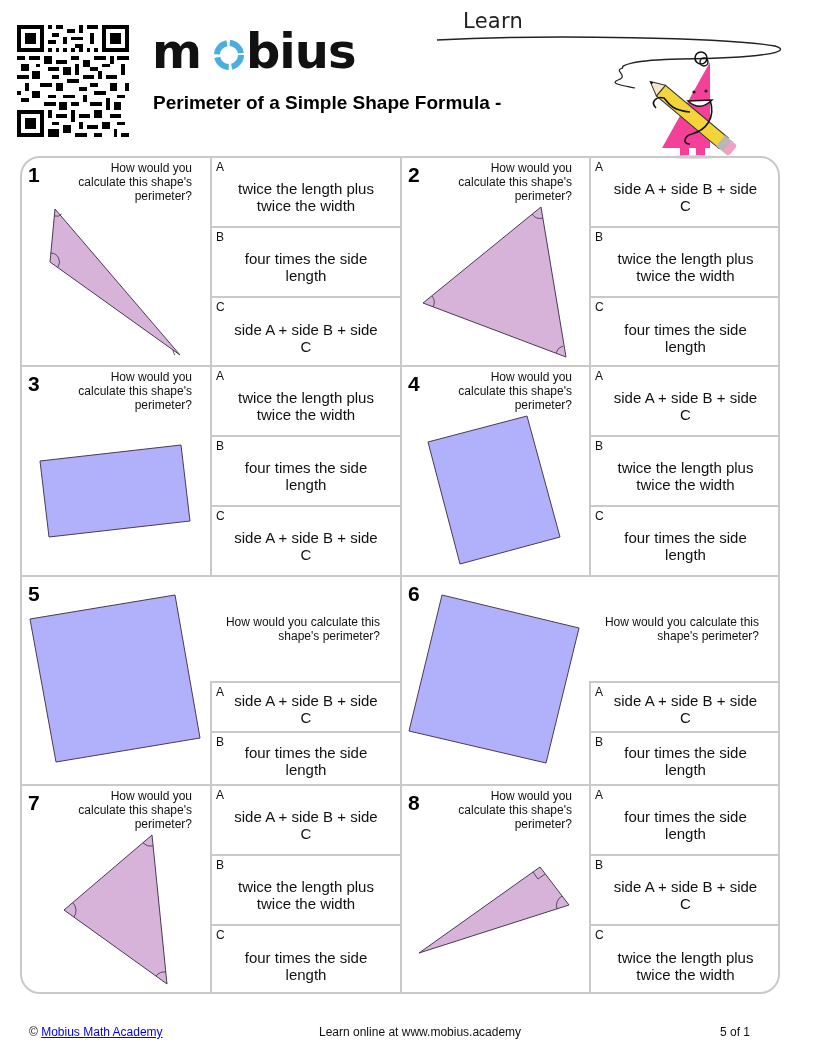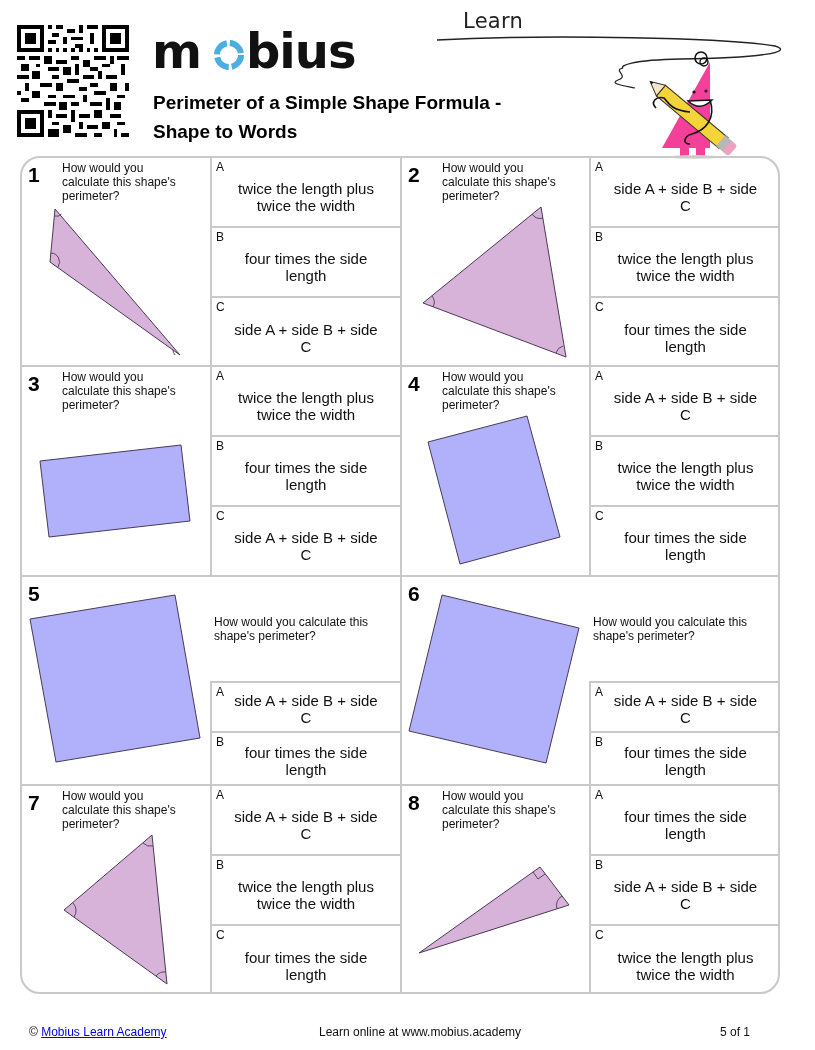--- a/index.html
+++ b/index.html
@@ -8,21 +8,21 @@
 
   .qr { position: absolute; left: 17px; top: 25px; width: 112px; height: 112px; }
   .logo { position: absolute; left: 152px; top: 22px; height: 52px; }
   .title { position: absolute; left: 153px; top: 88px; font-size: 19px; font-weight: bold; line-height: 29px; color: #000; }
   .name-label { position: absolute; left: 463px; top: 9px; font-size: 21px; font-family: "DejaVu Sans", sans-serif; font-weight: normal; color: #222; letter-spacing: 0.3px; }
   .name-line { position: absolute; left: 430px; top: 30px; width: 370px; height: 130px; }
 
   .grid { position: absolute; left: 20px; top: 156px; width: 760px; height: 838px; border: 2px solid #c9c9c9; border-radius: 20px; overflow: hidden; }
   .cell { position: absolute; border-right: 2px solid #c9c9c9; border-bottom: 2px solid #c9c9c9; }
   .num { position: absolute; left: 6px; top: 5px; font-size: 21px; font-weight: bold; }
-  .q-text { position: absolute; font-size: 12px; text-align: left; line-height: 14px; color: #111; }
+  .q-text { position: absolute; font-size: 12px; text-align: right; line-height: 14px; color: #111; }
   .ans { position: absolute; border-bottom: 2px solid #c9c9c9; border-left: 2px solid #c9c9c9; }
   .ans-letter { position: absolute; left: 4px; top: 2px; font-size: 12px; color: #111; }
   .ans-text { position: absolute; left: 0; right: 0; top: 0; bottom: 0; display: flex; align-items: center; justify-content: center; text-align: center; font-size: 15px; line-height: 17px; padding: 10px 16px 0 16px; color: #111; }
   .shape-svg { position: absolute; left: 0; top: 0; width: 815px; height: 1050px; pointer-events: none; }
 
   .footer { position: absolute; top: 1025px; font-size: 12px; color: #111; }
   .footer a { color: #1a0dab; text-decoration: underline; color: #0000ee; }
 </style>
 </head>
 <body>
@@ -43,21 +43,20 @@
     <text x="0" y="46" font-family="'DejaVu Sans', sans-serif" font-weight="bold" font-size="48" fill="#111" letter-spacing="-1">m</text>
     <g transform="translate(64,19)">
       <circle cx="13" cy="14" r="12" fill="none" stroke="#4aaee0" stroke-width="6" stroke-dasharray="16 3"></circle>
     </g>
     <text x="94" y="46" font-family="'DejaVu Sans', sans-serif" font-weight="bold" font-size="48" fill="#111" letter-spacing="-1">bius</text>
   </svg>
 </div>
 
 <div class="title">
   <div>Perimeter of a Simple Shape Formula -</div>
-  <div>Shape to Words</div>
 </div>
 
 <div class="name-label">Learn</div>
 
 <svg class="name-line" viewBox="0 0 370 130">
   <path d="M7 10 C 120 4, 300 8, 345 16 C 365 22, 330 28, 250 29 C 200 30, 190 36, 193 38" fill="none" stroke="#222" stroke-width="1.4"></path>
   <path d="M193 38 C 182 40, 200 46, 188 50 C 178 54, 196 56, 205 58" fill="none" stroke="#222" stroke-width="1.2"></path>
 </svg>
 
 <svg style="position:absolute;left:610px;top:40px;width:140px;height:120px;" viewBox="0 0 140 120">
@@ -254,16 +253,16 @@
     <g>
       <polygon points="540,867 569,905 419,953" fill="#d7b3da"></polygon>
       <path d="M533 872 L 538 879 L 545 874" fill="none" stroke-width="0.9"></path>
       <path d="M562 896 A 11 11 0 0 0 557 909" fill="none" stroke-width="0.9"></path>
     </g>
   </g>
 </svg>
 
 <div class="footer" style="left:29px;">
   <span>©</span>
-  <a>Mobius Learn Academy</a>
+  <a>Mobius Math Academy</a>
 </div>
 <div class="footer" style="left:319px;">Learn online at www.mobius.academy</div>
 <div class="footer" style="left:720px;">5 of 1</div>
 
 </body></html>

